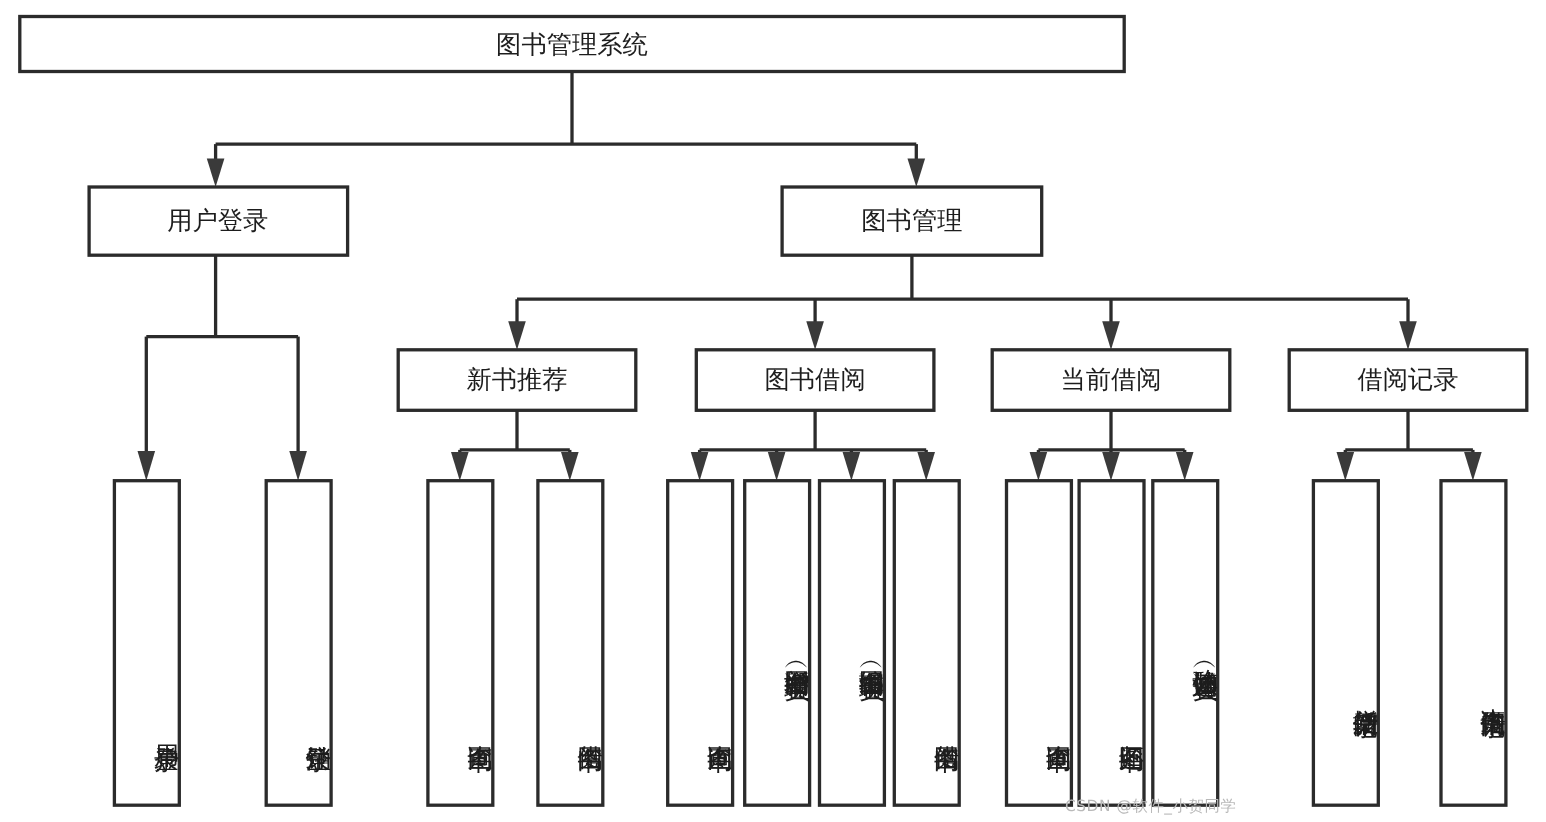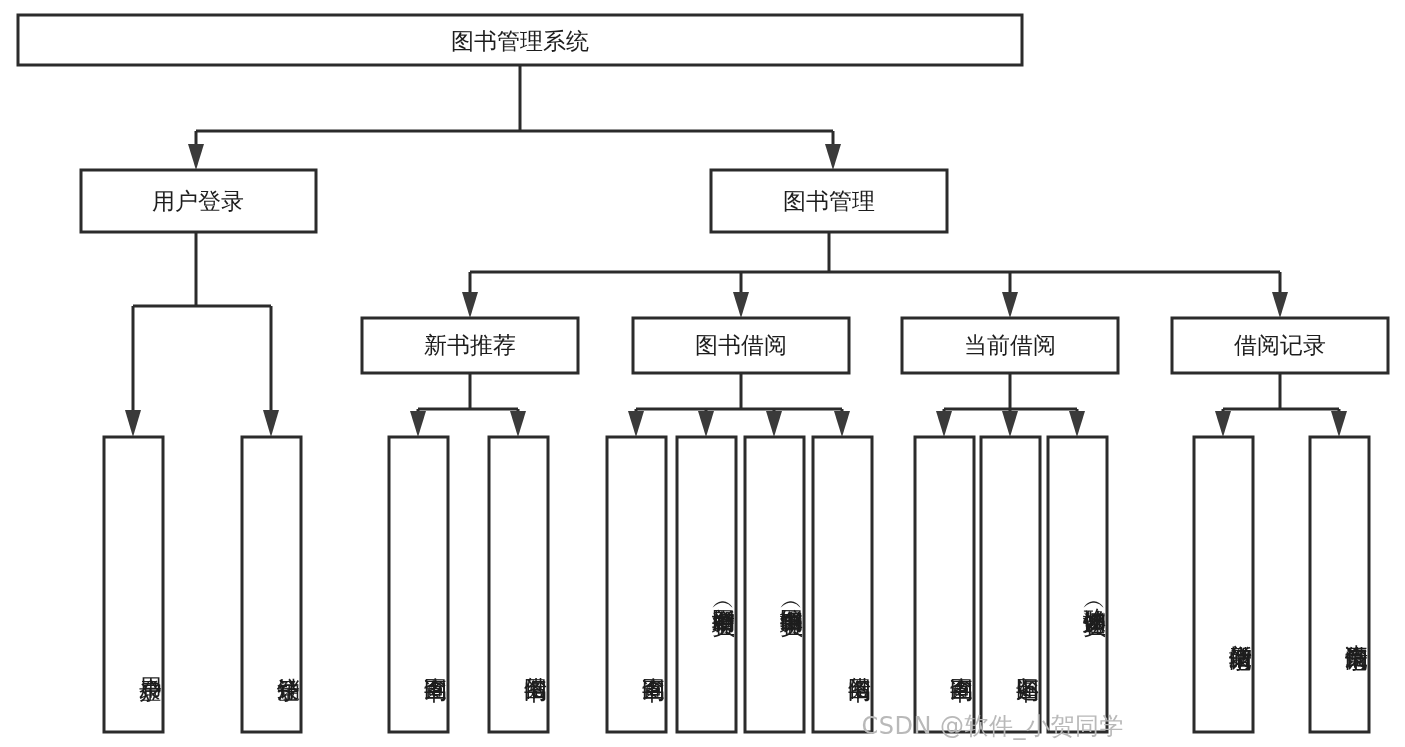--- a/index.html
+++ b/index.html
@@ -62,21 +62,21 @@
     display: flex;
     align-items: flex-start;
     justify-content: center;
     pointer-events: none;
   }
   .watermark {
     position: absolute;
     right: 8px;
     bottom: 5px;
     font-family: "DejaVu Sans", "Liberation Sans", sans-serif;
-    font-size: 24px;
+    font-size: 14px;
     color: #b9b9b9;
     white-space: nowrap;
     letter-spacing: 0.5px;
   }
 </style>
 </head>
 <body>
 
 <div id="diagram-root">
 

